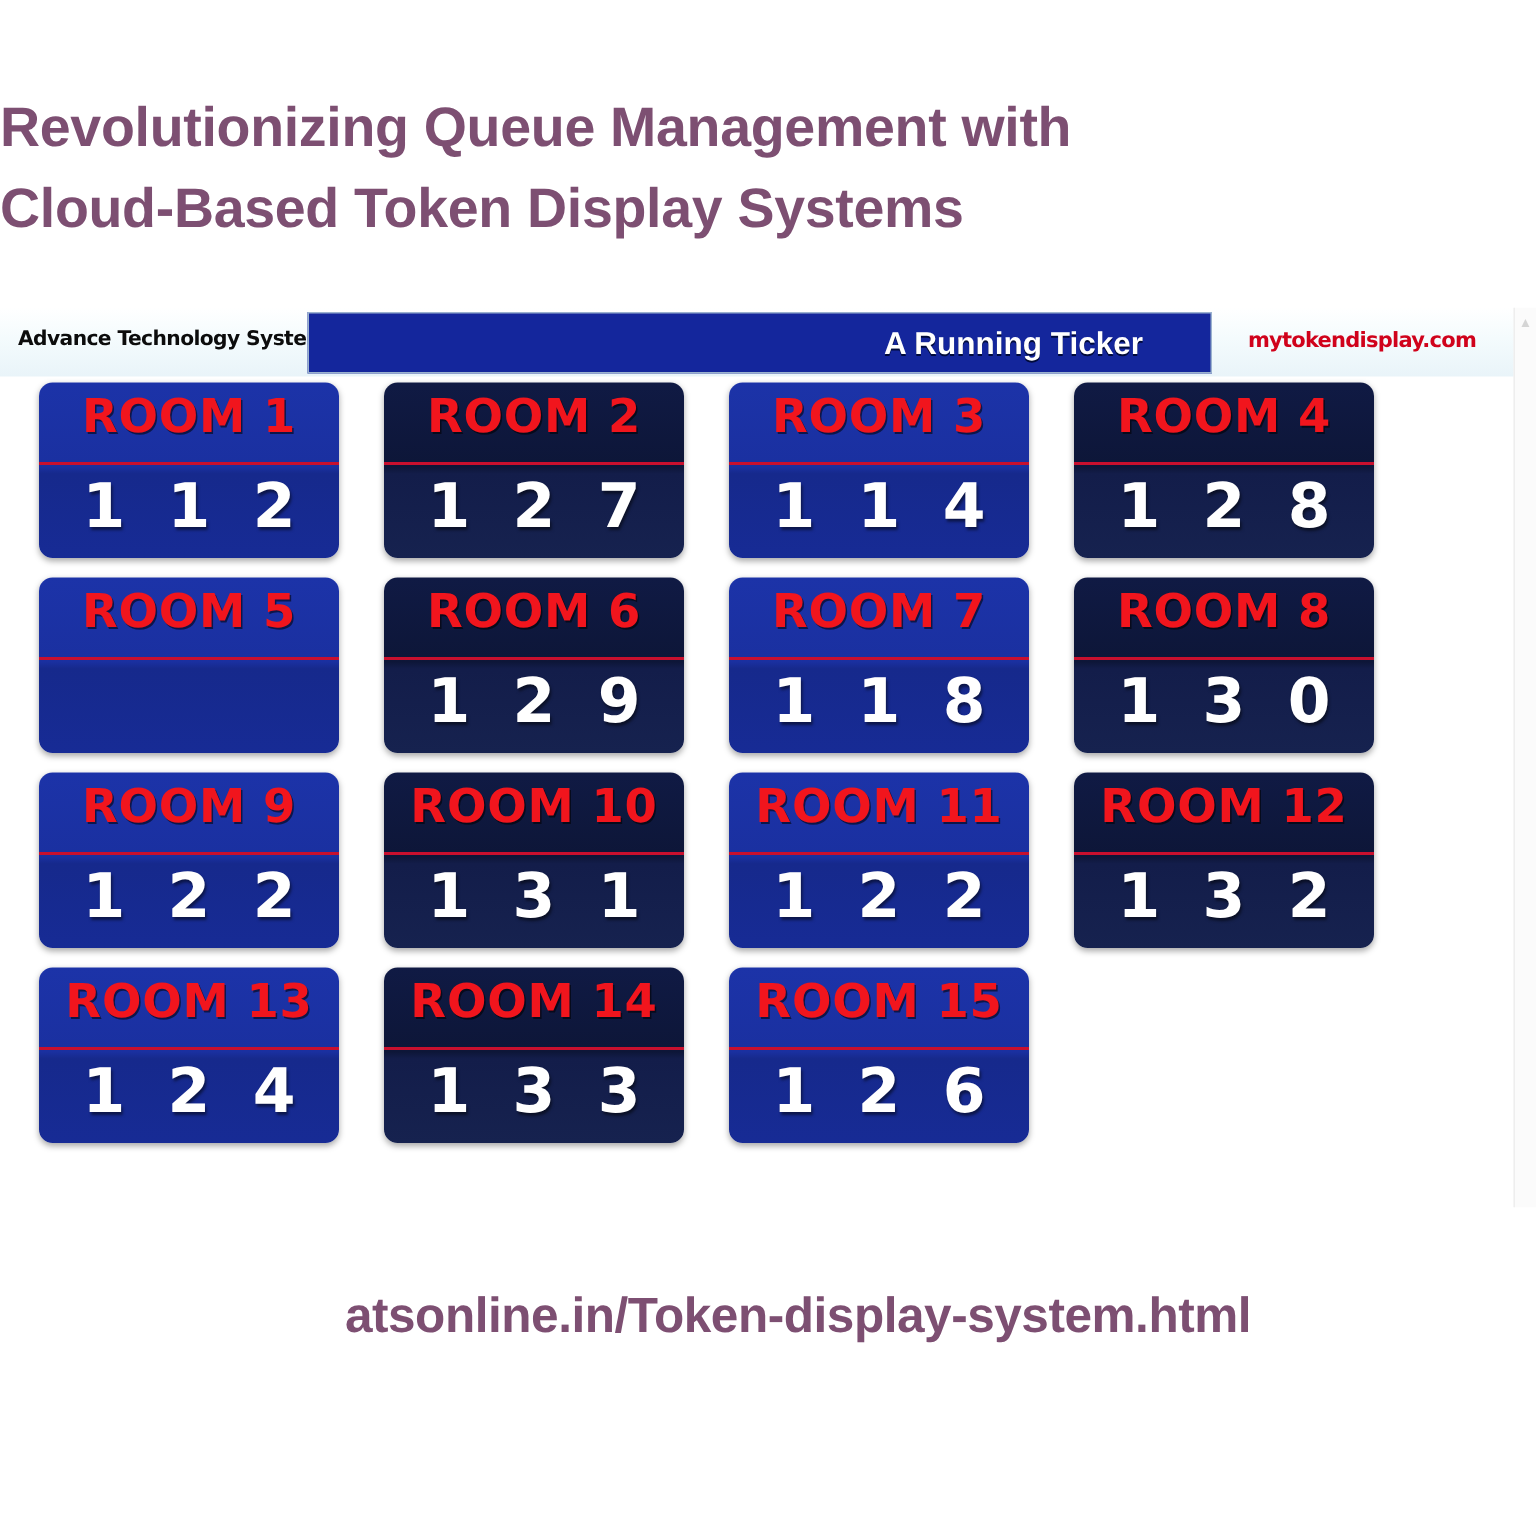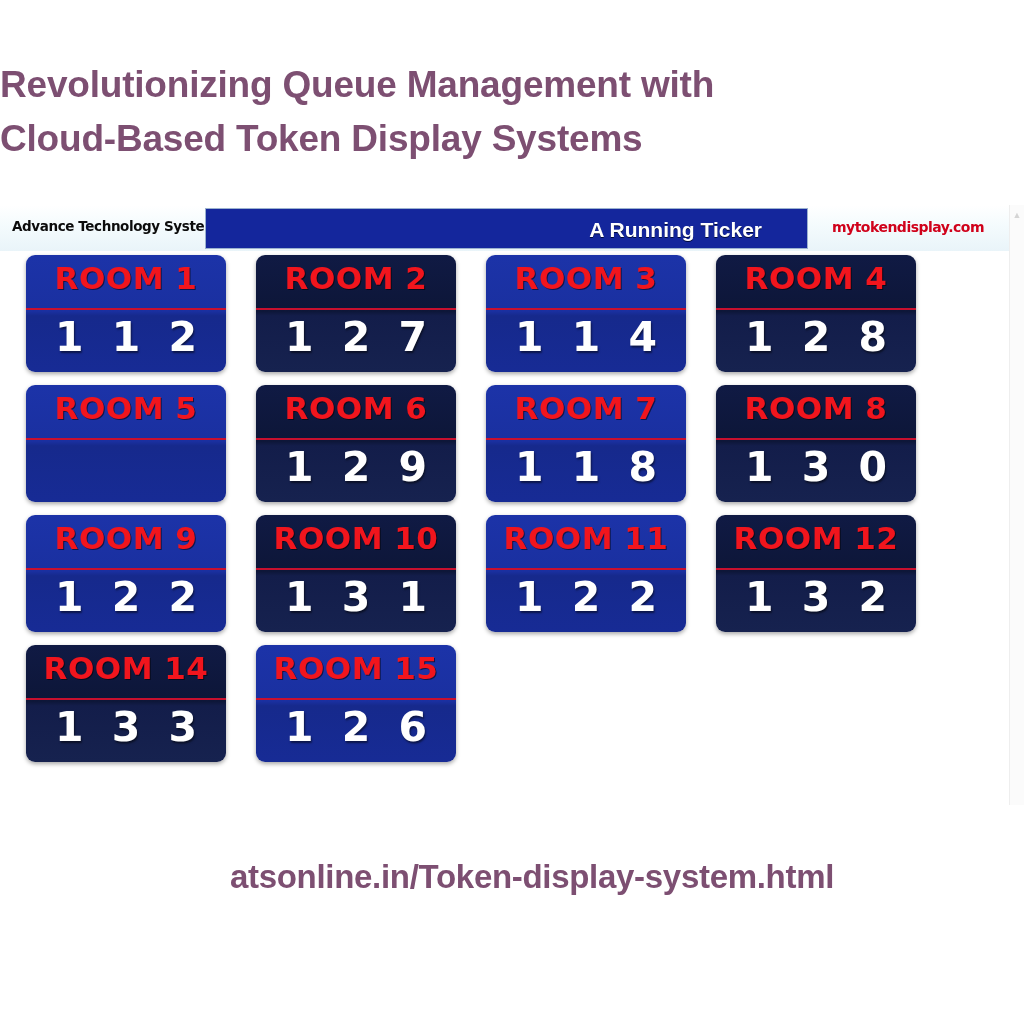--- a/index.html
+++ b/index.html
@@ -284,20 +284,25 @@
           <div class="divider"></div>
           <div class="token">1 2 2</div>
         </div>
         <div class="tile dark">
           <div class="roomname">ROOM 12</div>
           <div class="divider"></div>
           <div class="token">1 3 2</div>
         </div>
       </div>
       <div class="row">
+        <div class="tile bright">
+          <div class="roomname">ROOM 13</div>
+          <div class="divider"></div>
+          <div class="token">1 2 4</div>
+        </div>
         <div class="tile dark">
           <div class="roomname">ROOM 14</div>
           <div class="divider"></div>
           <div class="token">1 3 3</div>
         </div>
         <div class="tile bright">
           <div class="roomname">ROOM 15</div>
           <div class="divider"></div>
           <div class="token">1 2 6</div>
         </div>

